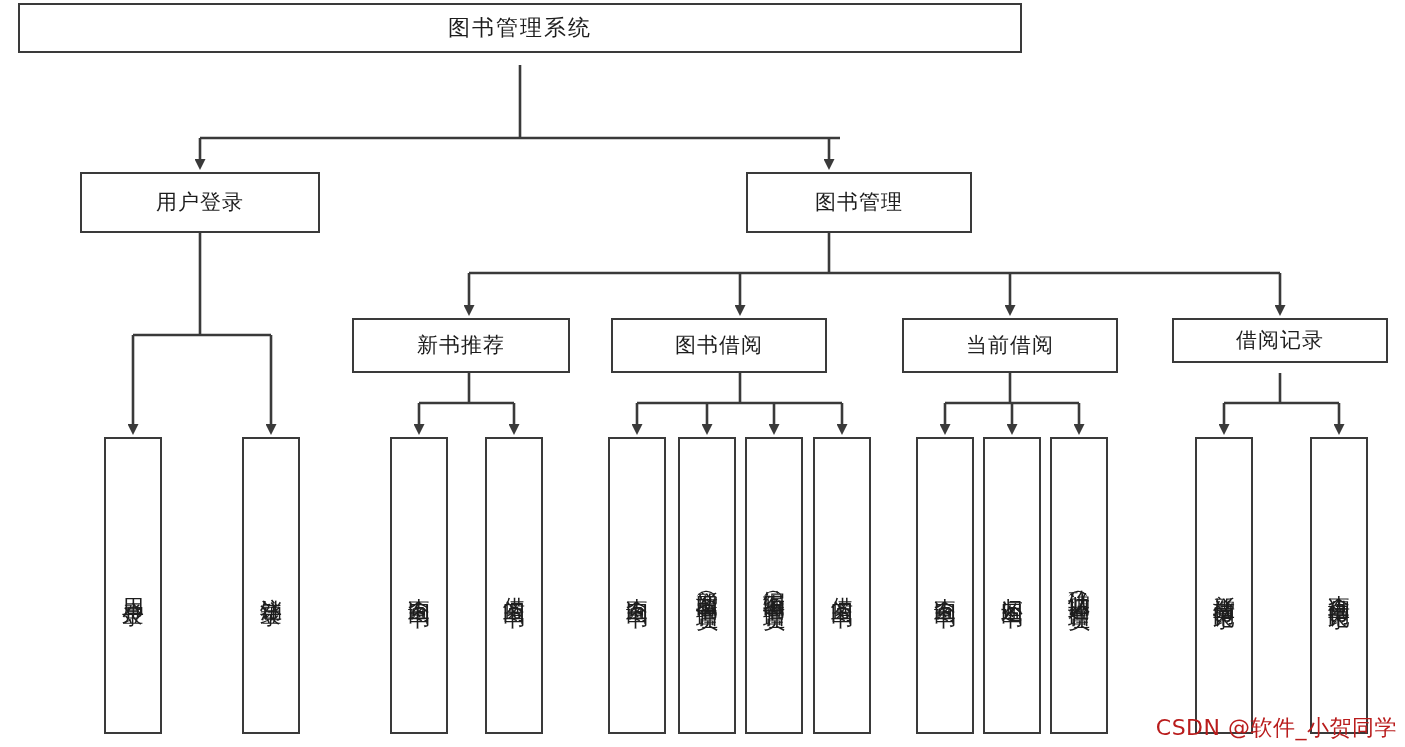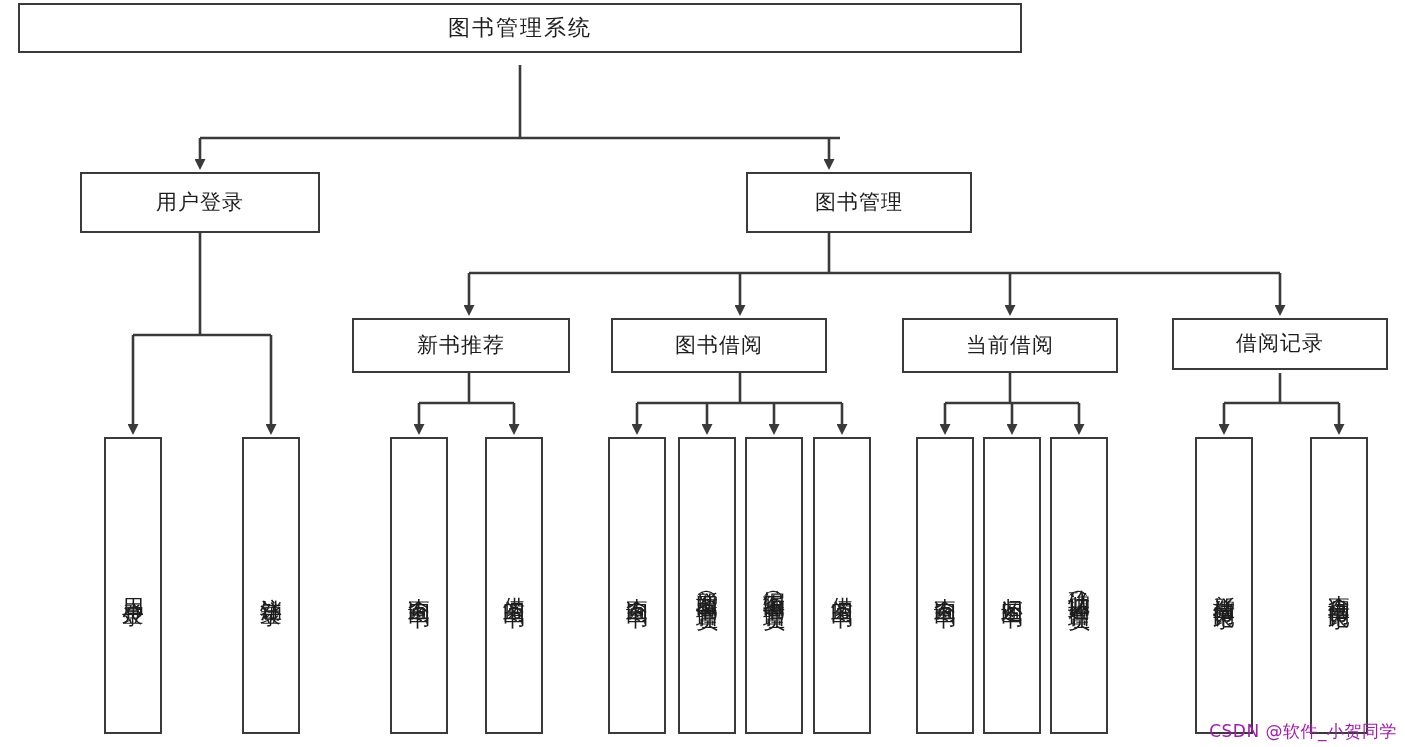--- a/index.html
+++ b/index.html
@@ -6,21 +6,21 @@
   body{width:1405px;height:747px;overflow:hidden;font-family:"DejaVu Sans","Liberation Sans",sans-serif;}
   #canvas{position:relative;width:1405px;height:747px;background:#ffffff;}
   svg#wires{position:absolute;left:0;top:0;width:1405px;height:747px;}
   .node{position:absolute;box-sizing:border-box;background:#ffffff;border:2px solid #3a3a3a;
         display:flex;align-items:center;justify-content:center;text-align:center;color:#1d1d1d;}
   .node.h{font-size:21px;line-height:1.2;letter-spacing:1px;}
   .node.root{font-size:22px;letter-spacing:2px;}
   .node.v{padding:8px 2px;}
   .node.v .vtxt{writing-mode:vertical-rl;text-orientation:upright;font-size:22px;
                 line-height:1.18;letter-spacing:3px;white-space:nowrap;}
-  .wm{position:absolute;right:8px;bottom:4px;font-size:17px;color:#a21caf;letter-spacing:.5px;
+  .wm{position:absolute;right:8px;bottom:4px;font-size:22px;color:#b91c1c;letter-spacing:.5px;
       white-space:nowrap;}
 </style>
 </head>
 <body>
 
 <div id="canvas">
 
   <svg id="wires" viewBox="0 0 1405 747">
     <defs>
       <marker id="arrow" markerWidth="11" markerHeight="11" refX="1" refY="5.5" orient="auto" markerUnits="userSpaceOnUse">
@@ -72,21 +72,21 @@
   </svg>
 
   <div class="node root" style="left:18px;top:3px;width:1004px;height:50px;">图书管理系统</div>
 
   <div class="node h" style="left:80px;top:172px;width:240px;height:61px;">用户登录</div>
   <div class="node h" style="left:710px;top:172px;width:226px;height:61px;margin-left:36px;">图书管理</div>
 
   <div class="node h" style="left:352px;top:318px;width:218px;height:55px;">新书推荐</div>
   <div class="node h" style="left:611px;top:318px;width:216px;height:55px;">图书借阅</div>
   <div class="node h" style="left:902px;top:318px;width:216px;height:55px;">当前借阅</div>
-  <div class="node h" style="left:1172px;top:318px;width:216px;height:52px;">借阅记录</div>
+  <div class="node h" style="left:1172px;top:318px;width:216px;height:45px;">借阅记录</div>
 
   <div class="node v" style="left:104px;top:437px;width:58px;height:297px;">
     <span class="vtxt">用户登录</span>
     </div>
   <div class="node v" style="left:242px;top:437px;width:58px;height:297px;">
     <span class="vtxt">注销登录</span>
     </div>
   <div class="node v" style="left:390px;top:437px;width:58px;height:297px;">
     <span class="vtxt">查询图书</span>
     </div>

